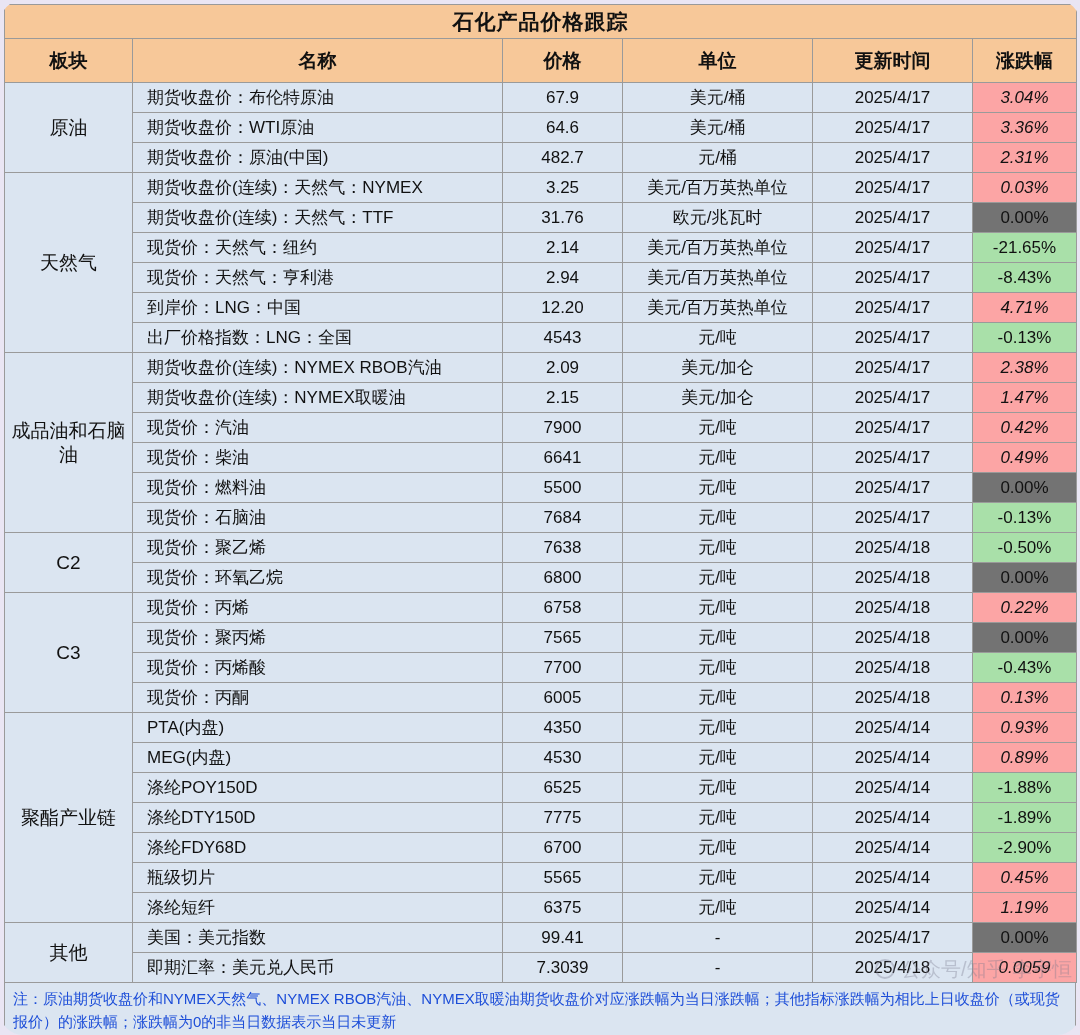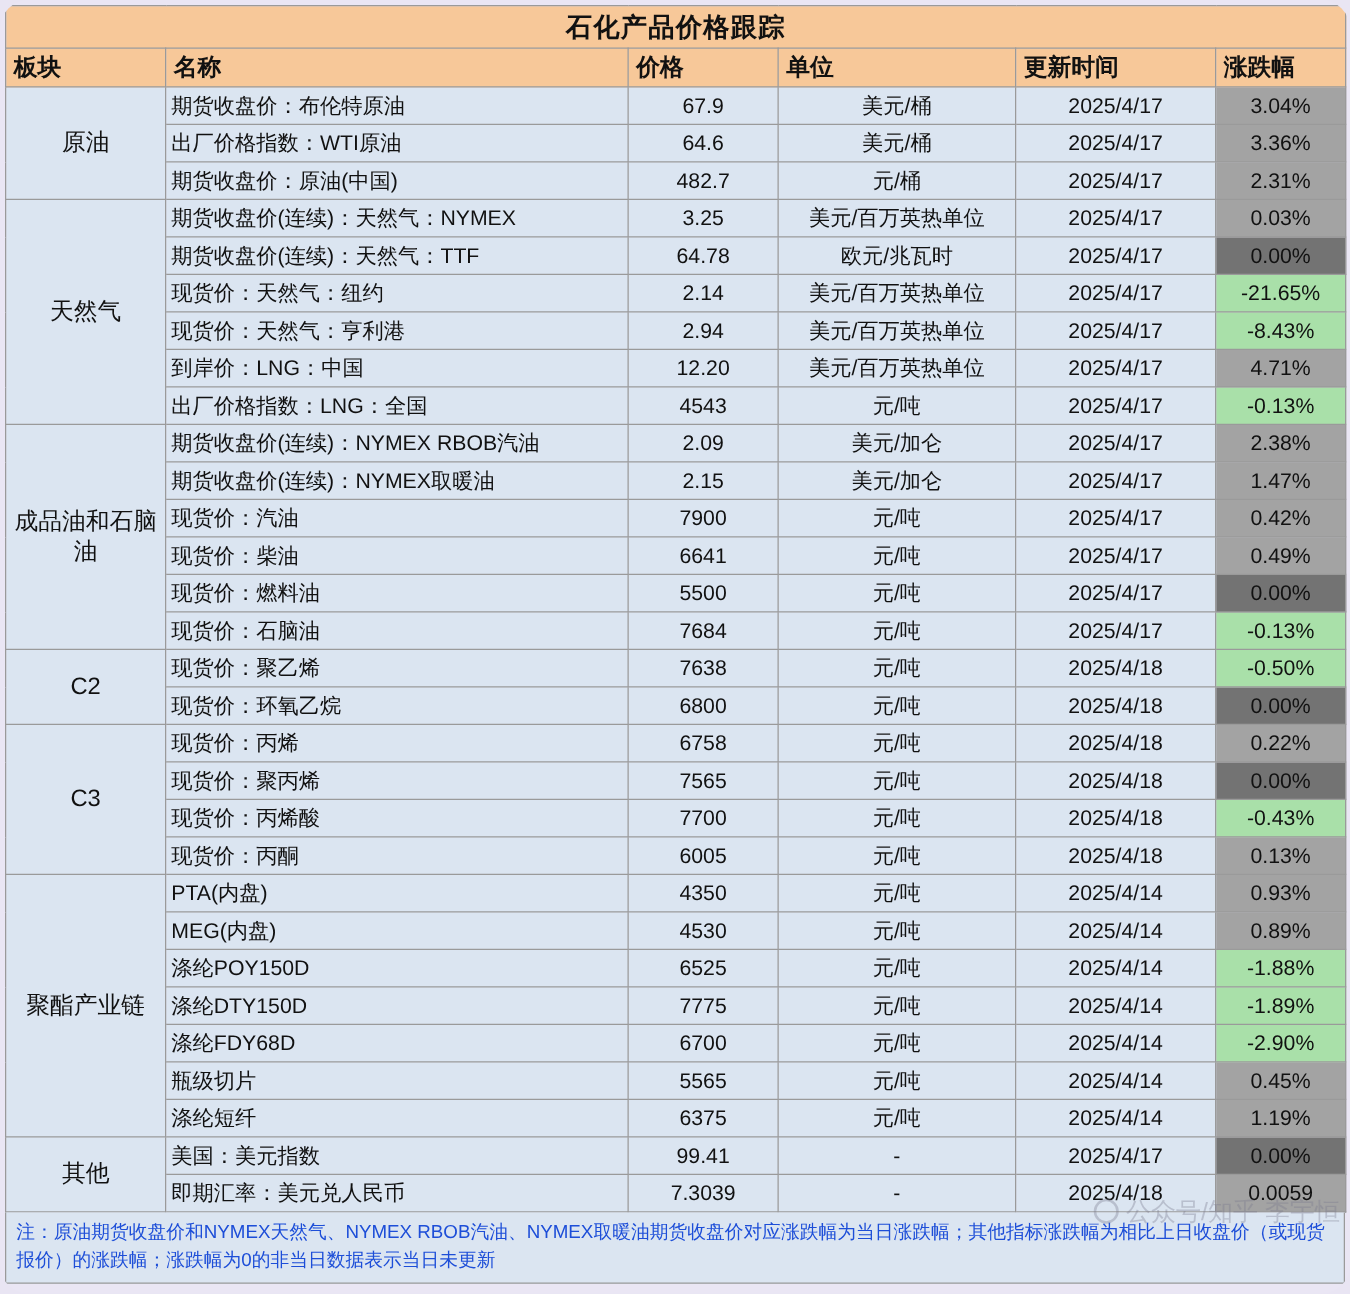--- a/index.html
+++ b/index.html
@@ -34,45 +34,46 @@
     background: #f7c899;
     text-align: center;
     font-size: 21px;
     font-weight: bold;
     height: 34px;
     letter-spacing: 1px;
     border: 1px solid #9a9a9a;
   }
   .hdr td {
     background: #f7c899;
+    text-align: center;
     font-weight: bold;
     font-size: 19px;
-    height: 31px;
+    height: 44px;
   }
   .sector {
     background: #dbe5f1;
     text-align: center;
     font-size: 19px;
     line-height: 1.25;
   }
   .name {
     background: #dbe5f1;
     text-align: left;
-    padding-left: 4px;
+    padding-left: 14px;
     font-size: 17px;
   }
   .price, .unit, .date {
     background: #dbe5f1;
     text-align: center;
   }
   .chg {
     text-align: center;
     font-size: 17px;
   }
-  .chg.up { background: #a3a3a3; }
+  .chg.up { background: #fca5a5; font-style: italic; }
   .chg.down { background: #a9e0a9; }
   .chg.flat { background: #737373; }
   col.c0 { width: 128px; }
   col.c1 { width: 370px; }
   col.c2 { width: 120px; }
   col.c3 { width: 190px; }
   col.c4 { width: 160px; }
   col.c5 { width: 104px; }
   .note {
     background: #dbe5f1;
@@ -130,21 +131,21 @@
         </tr>
         <tr>
           <td class="sector" rowspan="3">原油</td>
           <td class="name">期货收盘价：布伦特原油</td>
           <td class="price">67.9</td>
           <td class="unit">美元/桶</td>
           <td class="date">2025/4/17</td>
           <td class="chg up">3.04%</td>
         </tr>
         <tr>
-          <td class="name">出厂价格指数：WTI原油</td>
+          <td class="name">期货收盘价：WTI原油</td>
           <td class="price">64.6</td>
           <td class="unit">美元/桶</td>
           <td class="date">2025/4/17</td>
           <td class="chg up">3.36%</td>
         </tr>
         <tr>
           <td class="name">期货收盘价：原油(中国)</td>
           <td class="price">482.7</td>
           <td class="unit">元/桶</td>
           <td class="date">2025/4/17</td>
@@ -153,21 +154,21 @@
         <tr>
           <td class="sector" rowspan="6">天然气</td>
           <td class="name">期货收盘价(连续)：天然气：NYMEX</td>
           <td class="price">3.25</td>
           <td class="unit">美元/百万英热单位</td>
           <td class="date">2025/4/17</td>
           <td class="chg up">0.03%</td>
         </tr>
         <tr>
           <td class="name">期货收盘价(连续)：天然气：TTF</td>
-          <td class="price">64.78</td>
+          <td class="price">31.76</td>
           <td class="unit">欧元/兆瓦时</td>
           <td class="date">2025/4/17</td>
           <td class="chg flat">0.00%</td>
         </tr>
         <tr>
           <td class="name">现货价：天然气：纽约</td>
           <td class="price">2.14</td>
           <td class="unit">美元/百万英热单位</td>
           <td class="date">2025/4/17</td>
           <td class="chg down">-21.65%</td>

